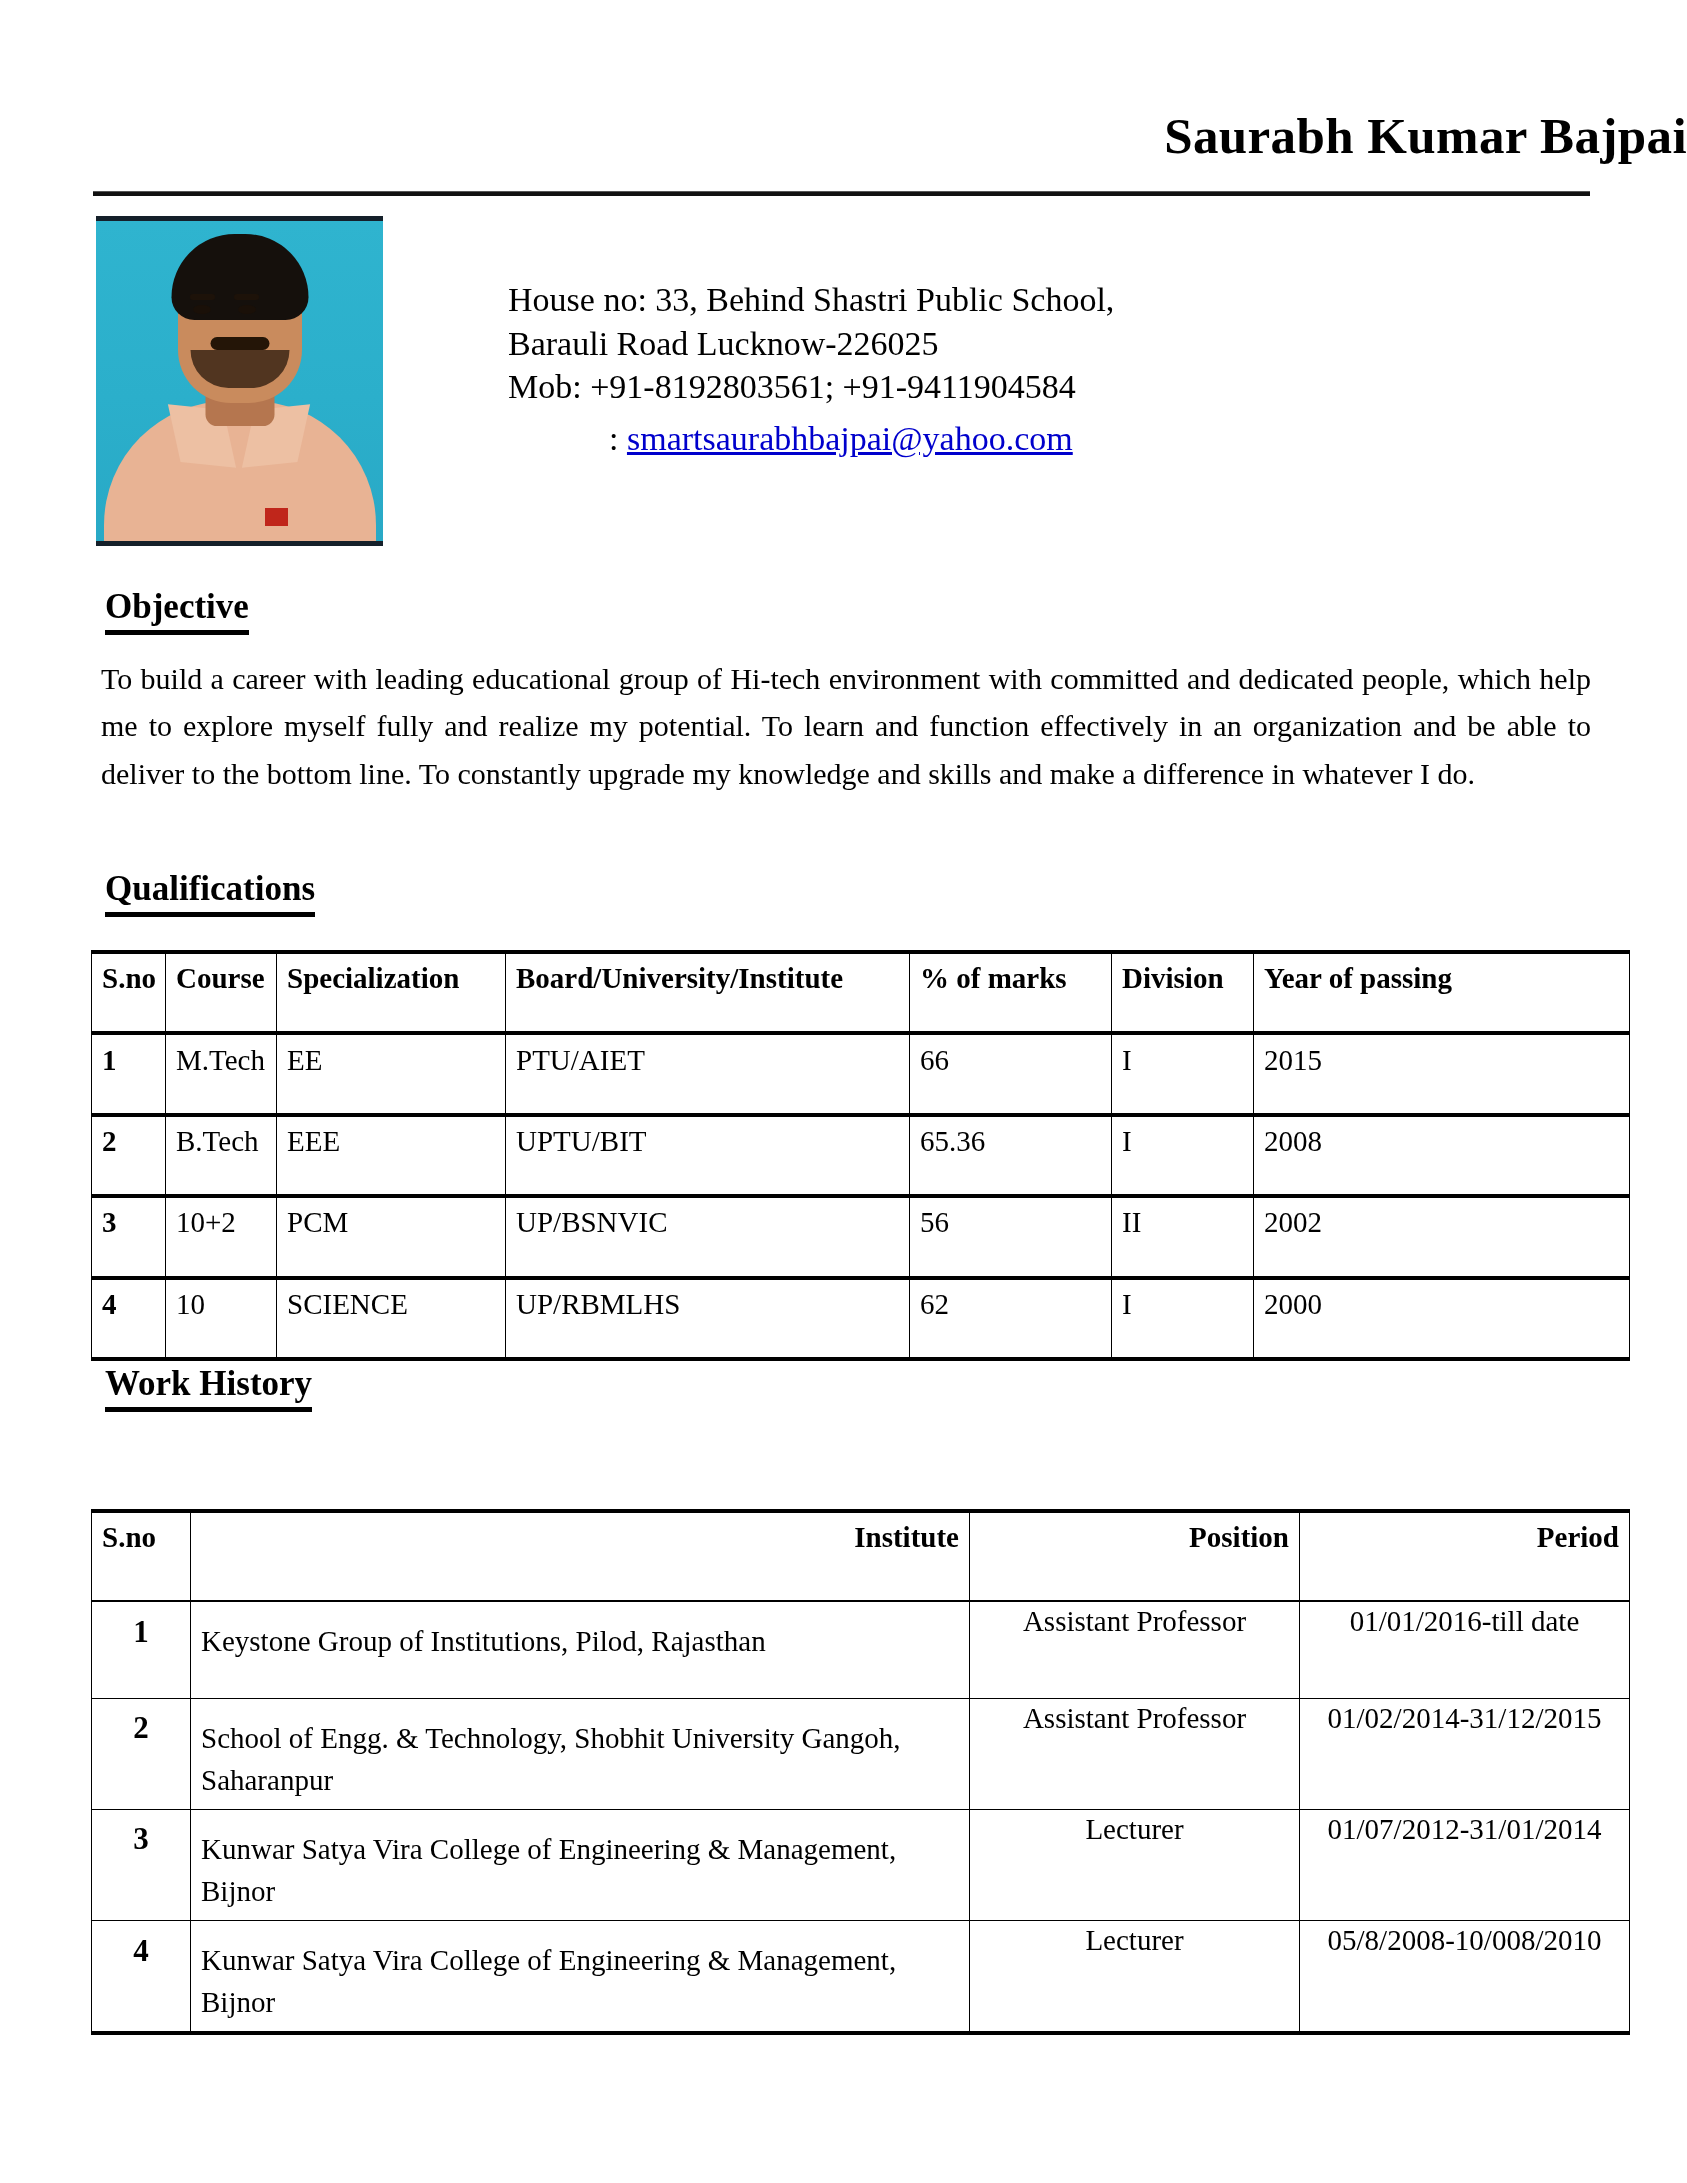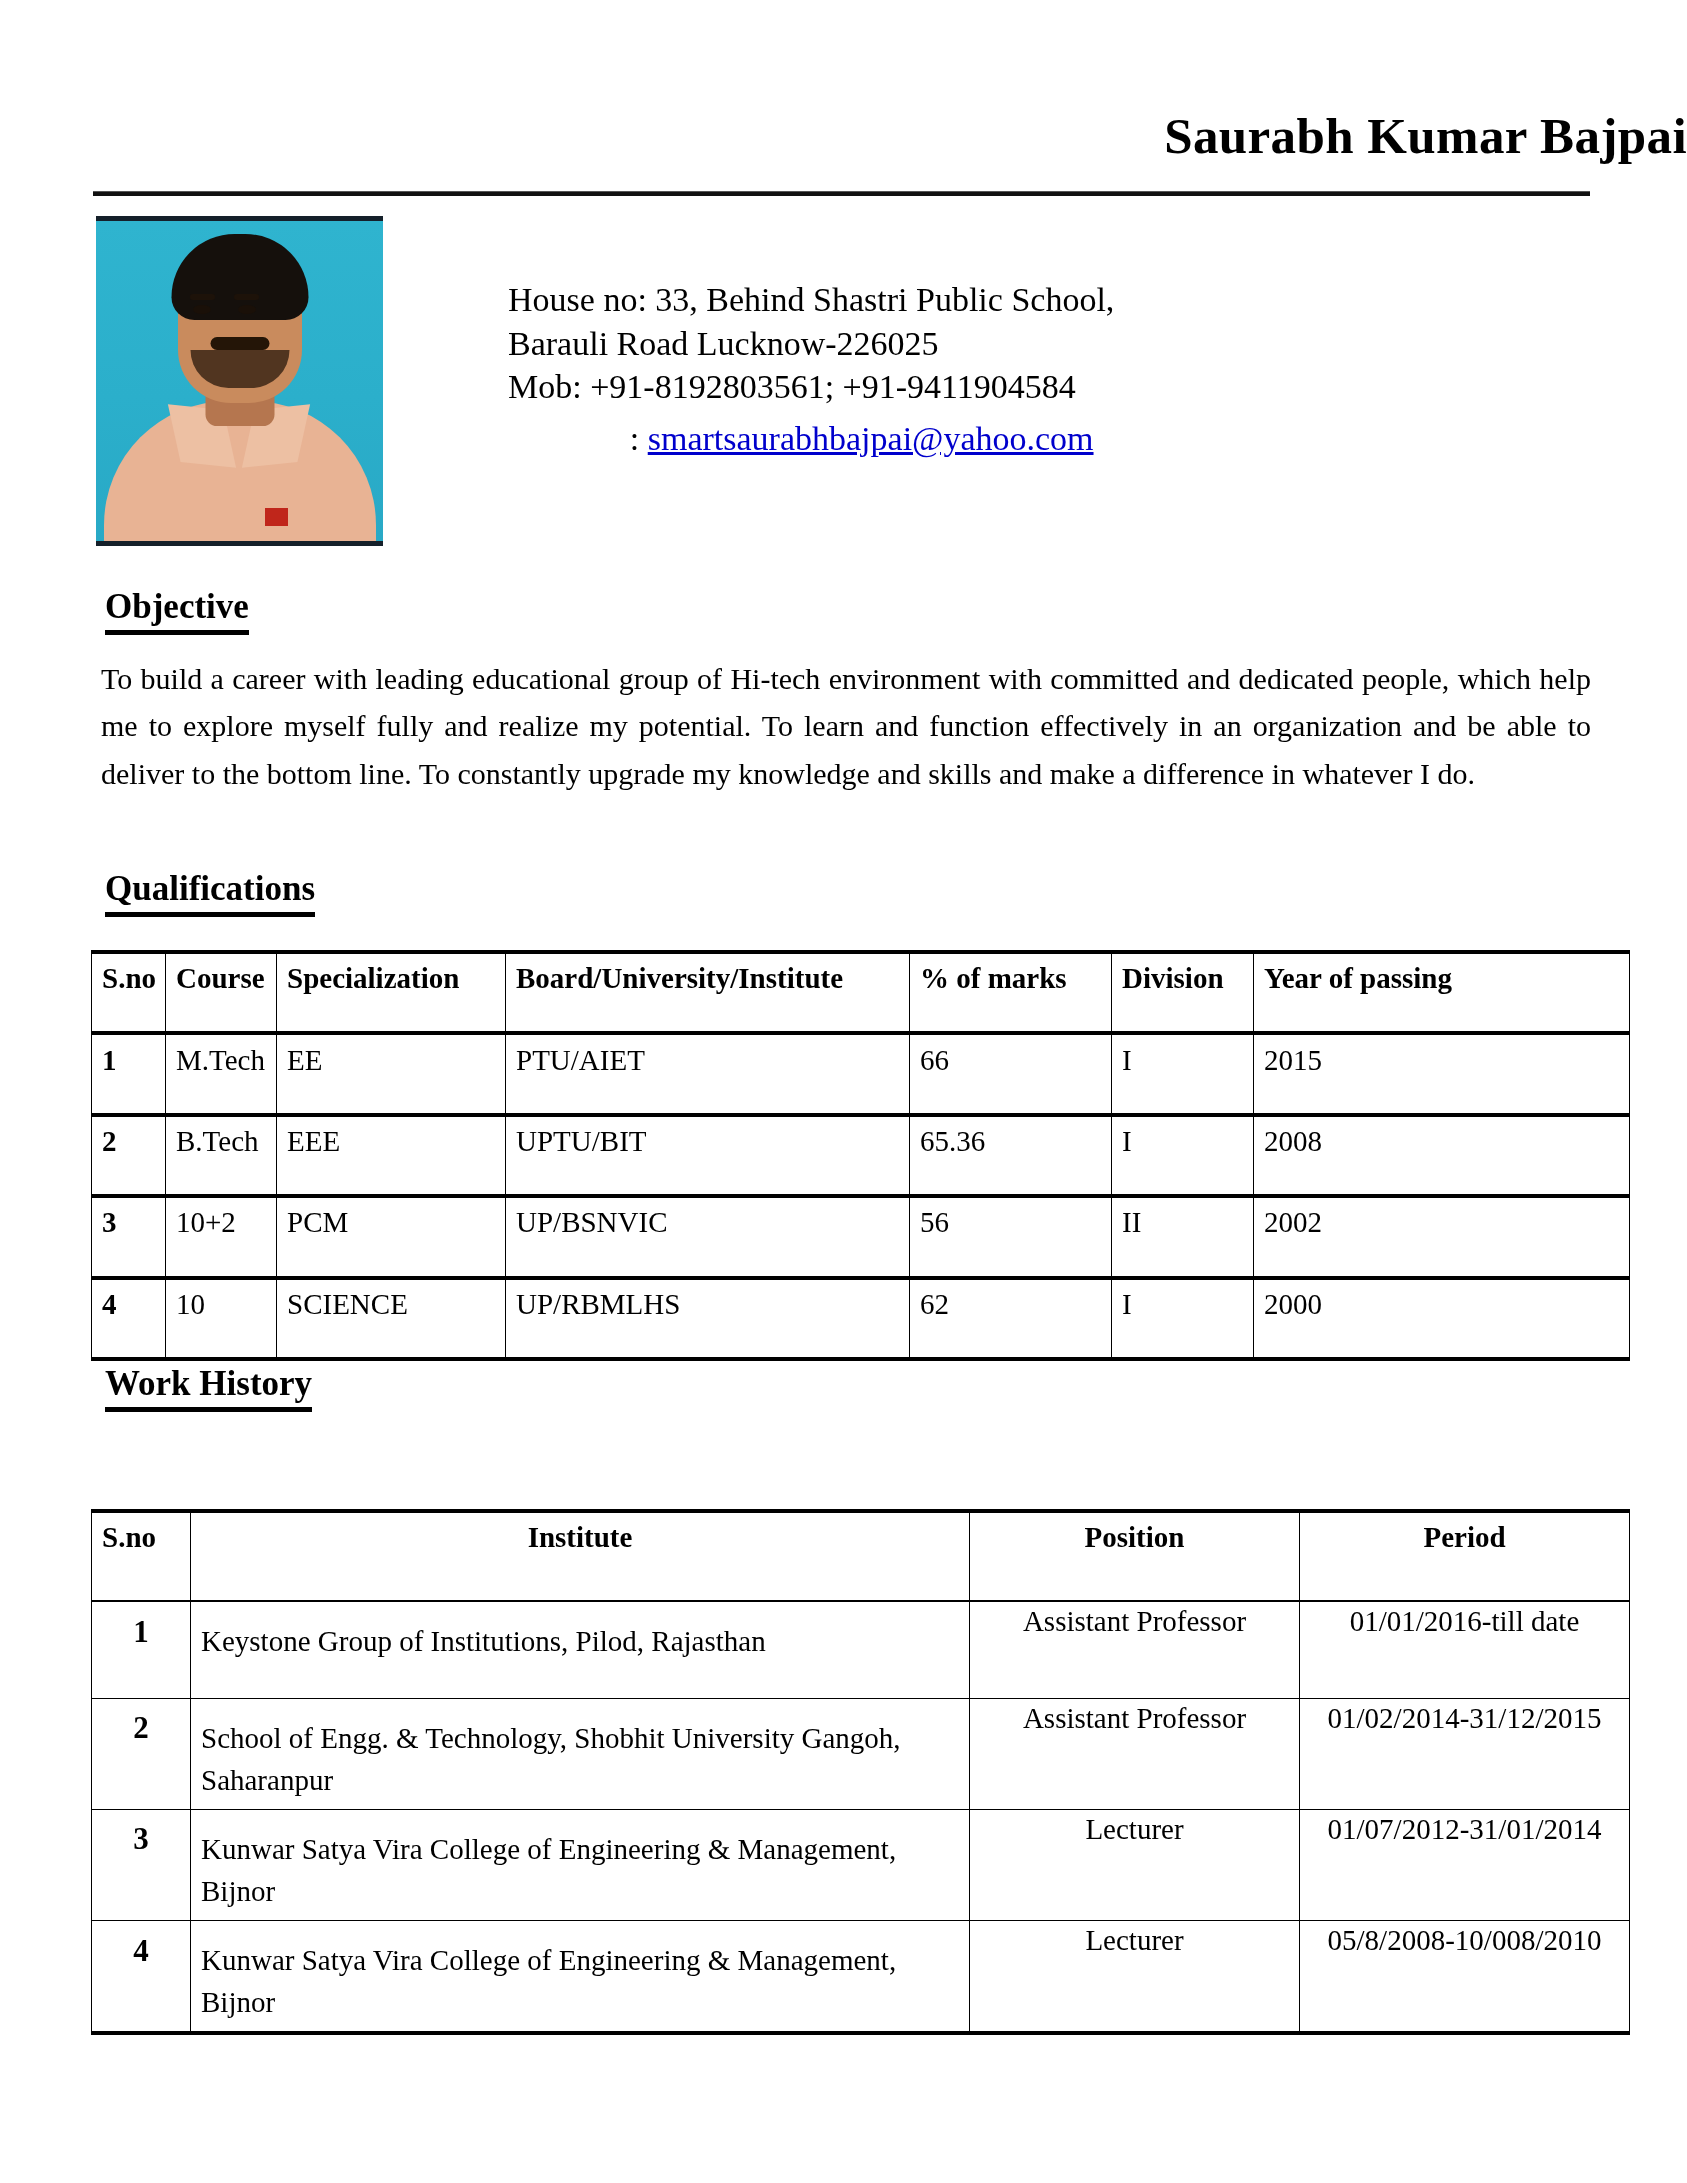--- a/index.html
+++ b/index.html
@@ -161,21 +161,21 @@
 
   
   .contact {
     position: absolute;
     top: 278px;
     left: 476px;
     font-size: 34px;
     line-height: 1.28;
   }
   .contact-line { white-space: nowrap; margin-left: 32px; }
-  .contact-line.indented { padding-left: 101px; margin-top: 8.2px; text-align: center; }
+  .contact-line.indented { padding-left: 101px; margin-top: 8.2px; }
   .mail-link {
     color: #0000cc;
     text-decoration: underline;
   }
 
   
   .section-head {
     position: absolute;
     left: 105px;
     font-size: 35px;
@@ -246,21 +246,21 @@
   #work-table tr.head-row th { border-top-width: 4.1px; border-bottom-width: 2.5px; height: 71px; }
   #work-table td { height: 69px; }
   #work-table td.w-sno-cell {
     font-weight: bold;
     text-align: center;
     font-size: 31px;
     padding-top: 11.5px;
   }
   #work-table td.w-inst-cell { line-height: 1.45; padding-top: 18px; }
   #work-table td.w-center { text-align: center; padding-top: 3px; }
-  #work-table th.w-center-head { text-align: center; }
+  #work-table th.w-center-head { text-align: right; }
   #work-table tbody tr:last-child td { border-bottom-width: 4.1px; }
 </style>
 </head>
 <body>
 
 <div class="page">
 
   <div class="doc-title">Saurabh Kumar Bajpai</div>
   <div class="title-rule"></div>
 

